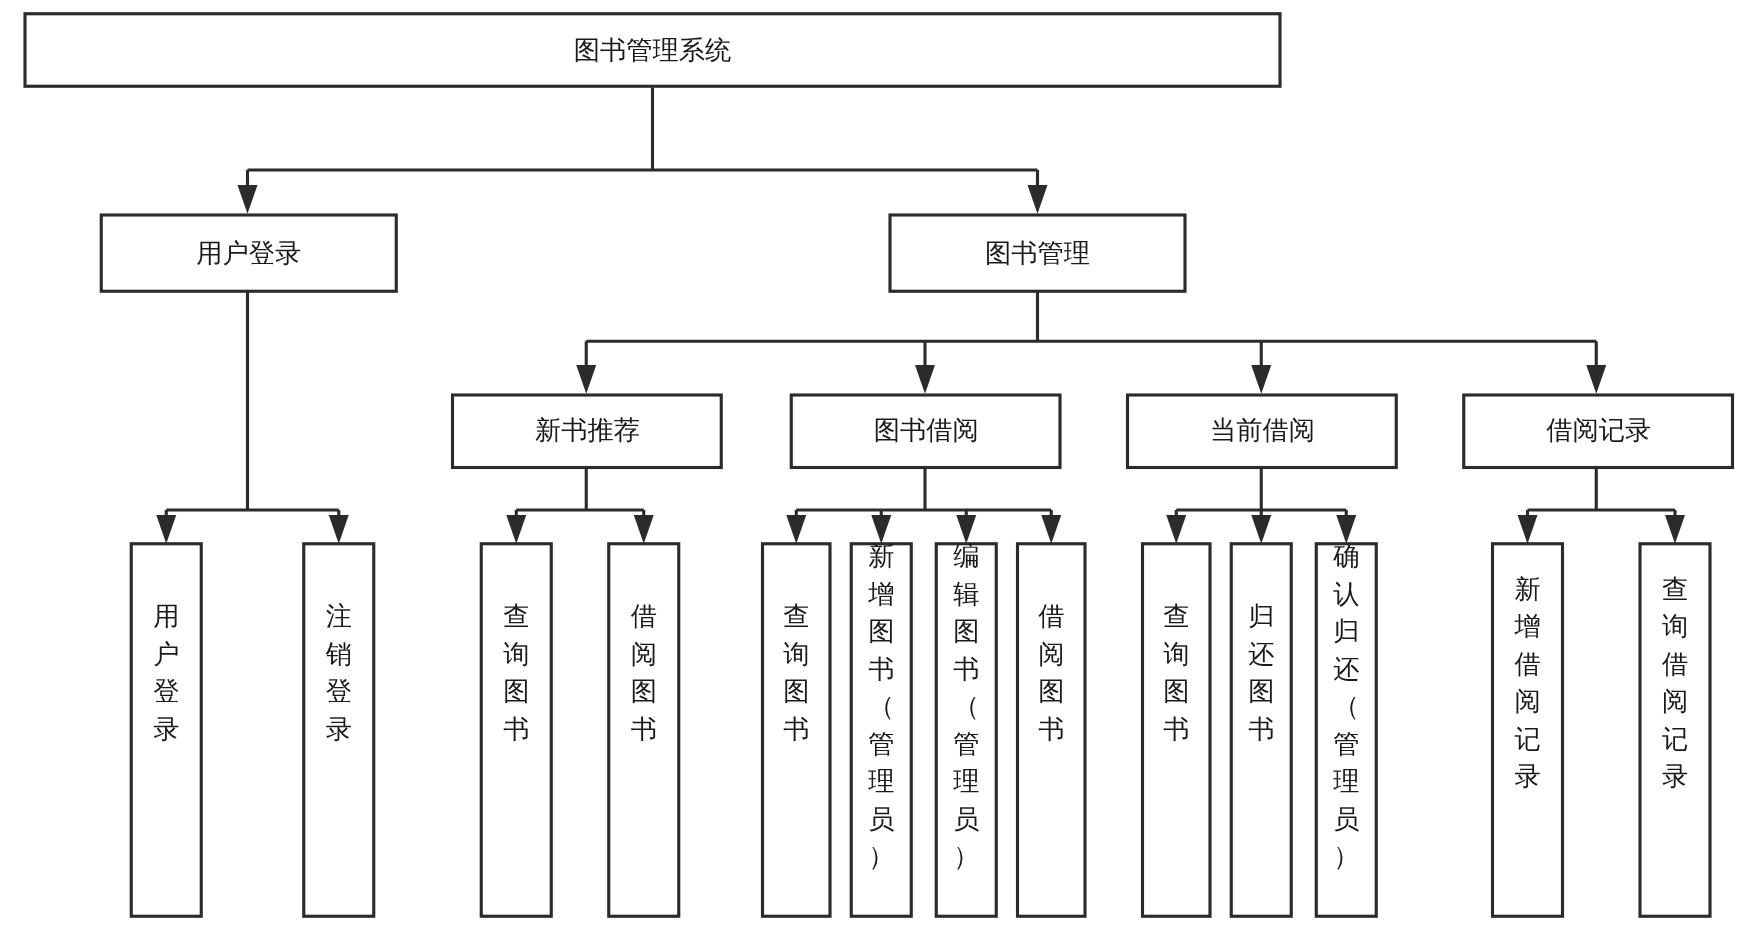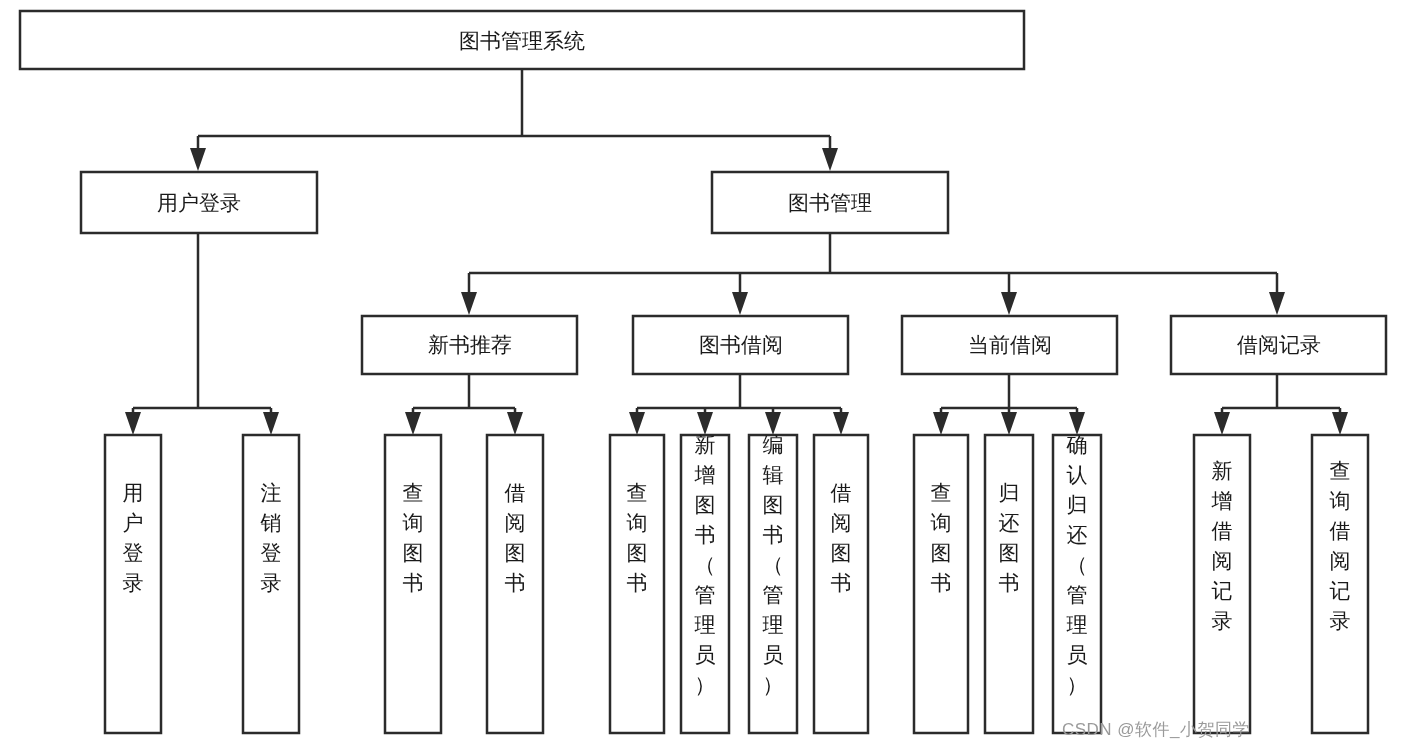--- a/index.html
+++ b/index.html
@@ -230,14 +230,13 @@
       <text class="node-label-v" x="1222" y="478"><tspan x="1222" y="478">新</tspan><tspan x="1222" y="508">增</tspan><tspan x="1222" y="538">借</tspan><tspan x="1222" y="568">阅</tspan><tspan x="1222" y="598">记</tspan><tspan x="1222" y="628">录</tspan></text>
     </g>
 
     <g>
       <rect class="node-rect" x="1312" y="435" width="56" height="298"></rect>
       <text class="node-label-v" x="1340" y="478"><tspan x="1340" y="478">查</tspan><tspan x="1340" y="508">询</tspan><tspan x="1340" y="538">借</tspan><tspan x="1340" y="568">阅</tspan><tspan x="1340" y="598">记</tspan><tspan x="1340" y="628">录</tspan></text>
     </g>
 
   </svg>
 
-  <div class="watermark">CSDN @软件_小贺同学</div>
 </div>
 
 </body></html>

